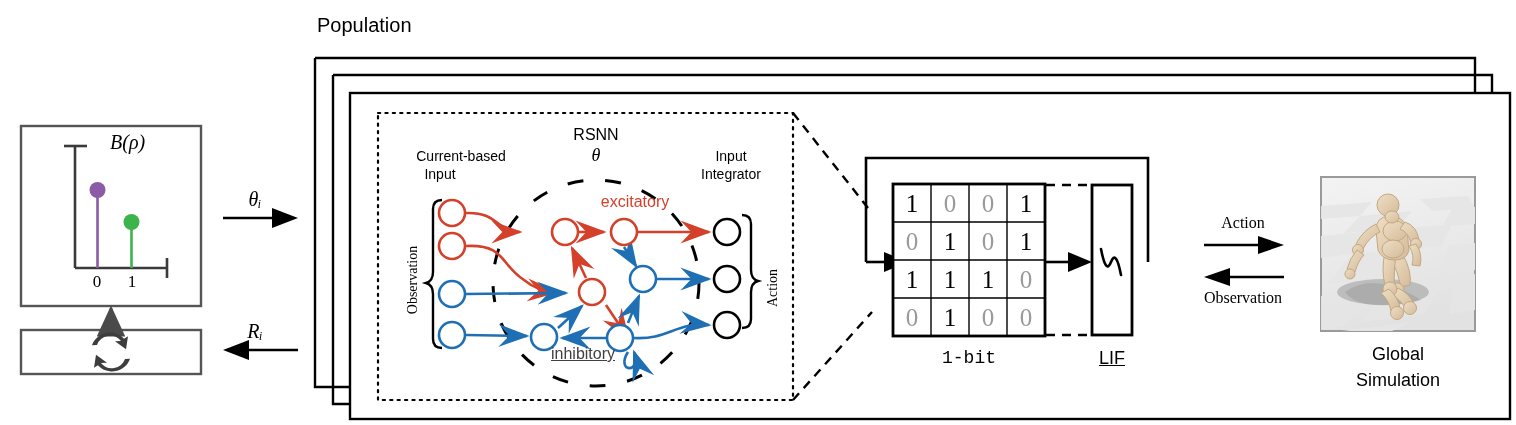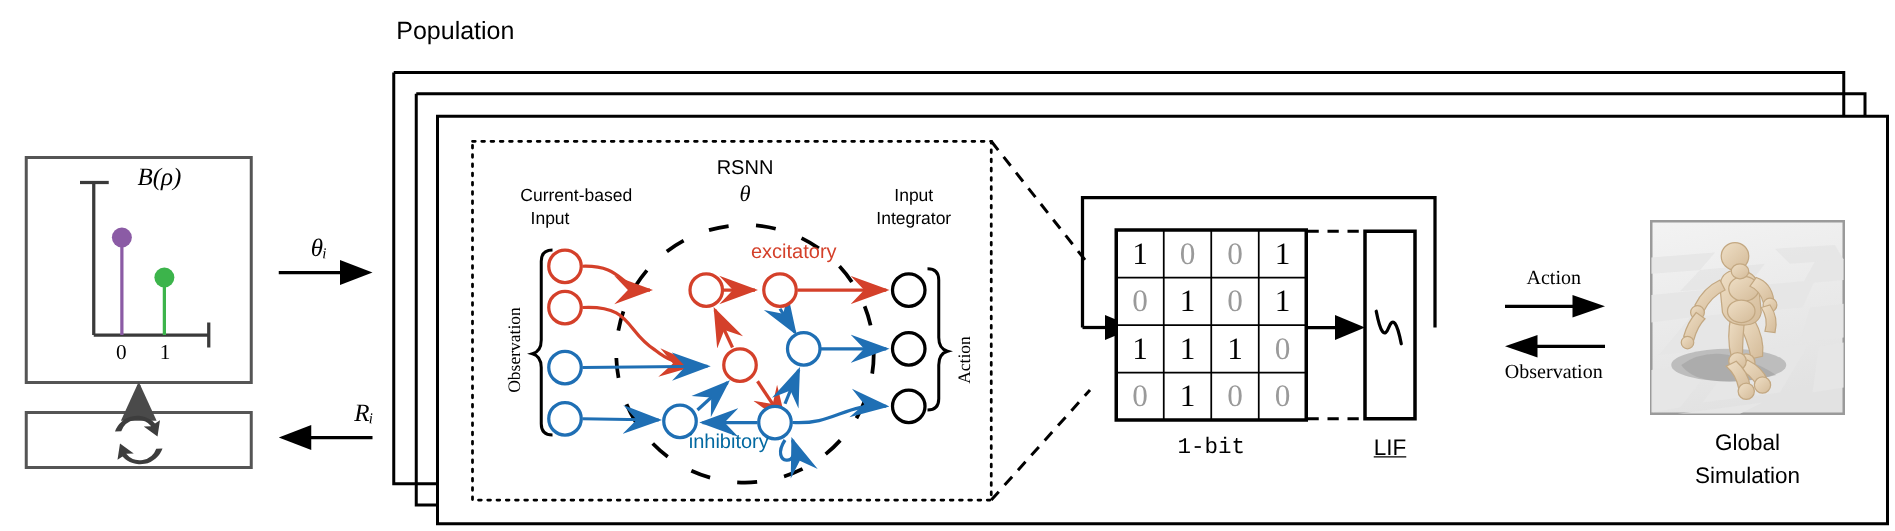--- a/index.html
+++ b/index.html
@@ -11,21 +11,21 @@
   .sans{font-family:"Liberation Sans", sans-serif;}
   .serif{font-family:"Liberation Serif", serif;}
   .t20{font-size:20px;}
   .t18{font-size:18px;}
   .t17{font-size:17px;}
   .t15{font-size:16px;}
   .t14{font-size:14px;}
   .ctr{text-align:center;transform:translateX(-50%);}
   .rot{transform-origin:50% 50%;}
   .red{color:#d4402a;}
-  .blue{color:#0369a1;}
+  .blue{color:#404040;text-decoration:underline;}
 </style>
 </head>
 <body>
 
 <div class="stage">
 
   <svg class="layer" viewBox="0 0 1516 425">
     <defs>
       <marker id="ah-blk" markerWidth="11" markerHeight="9" refX="10" refY="4.5" orient="auto">
         <path d="M0,0 L11,4.5 L0,9 z" fill="#000"></path>
@@ -246,21 +246,21 @@
         </g>
       </g>
     </g>
   </svg>
 
   <div class="lbl serif t20" style="left:110px;top:131px;font-style:italic;">B(ρ)</div>
   <div class="lbl serif t17 ctr" style="left:97px;top:272px;">0</div>
   <div class="lbl serif t17 ctr" style="left:132px;top:272px;">1</div>
 
   <div class="lbl serif t20 ctr" style="left:255px;top:188px;font-style:italic;">θᵢ</div>
-  <div class="lbl serif t20 ctr" style="left:255px;top:320px;font-style:italic;margin-left:36px;">Rᵢ</div>
+  <div class="lbl serif t20 ctr" style="left:255px;top:320px;font-style:italic;">Rᵢ</div>
 
   <div class="lbl sans t20" style="left:317px;top:14px;">Population</div>
 
   <div class="lbl sans t15 ctr" style="left:596px;top:126px;">RSNN</div>
   <div class="lbl serif t18 ctr" style="left:596px;top:145px;font-style:italic;">θ</div>
 
   <div class="lbl sans t14 ctr" style="left:461px;top:148px;">Current-based</div>
   <div class="lbl sans t14 ctr" style="left:440px;top:166px;">Input</div>
 
   <div class="lbl sans t14 ctr" style="left:731px;top:148px;">Input</div>

